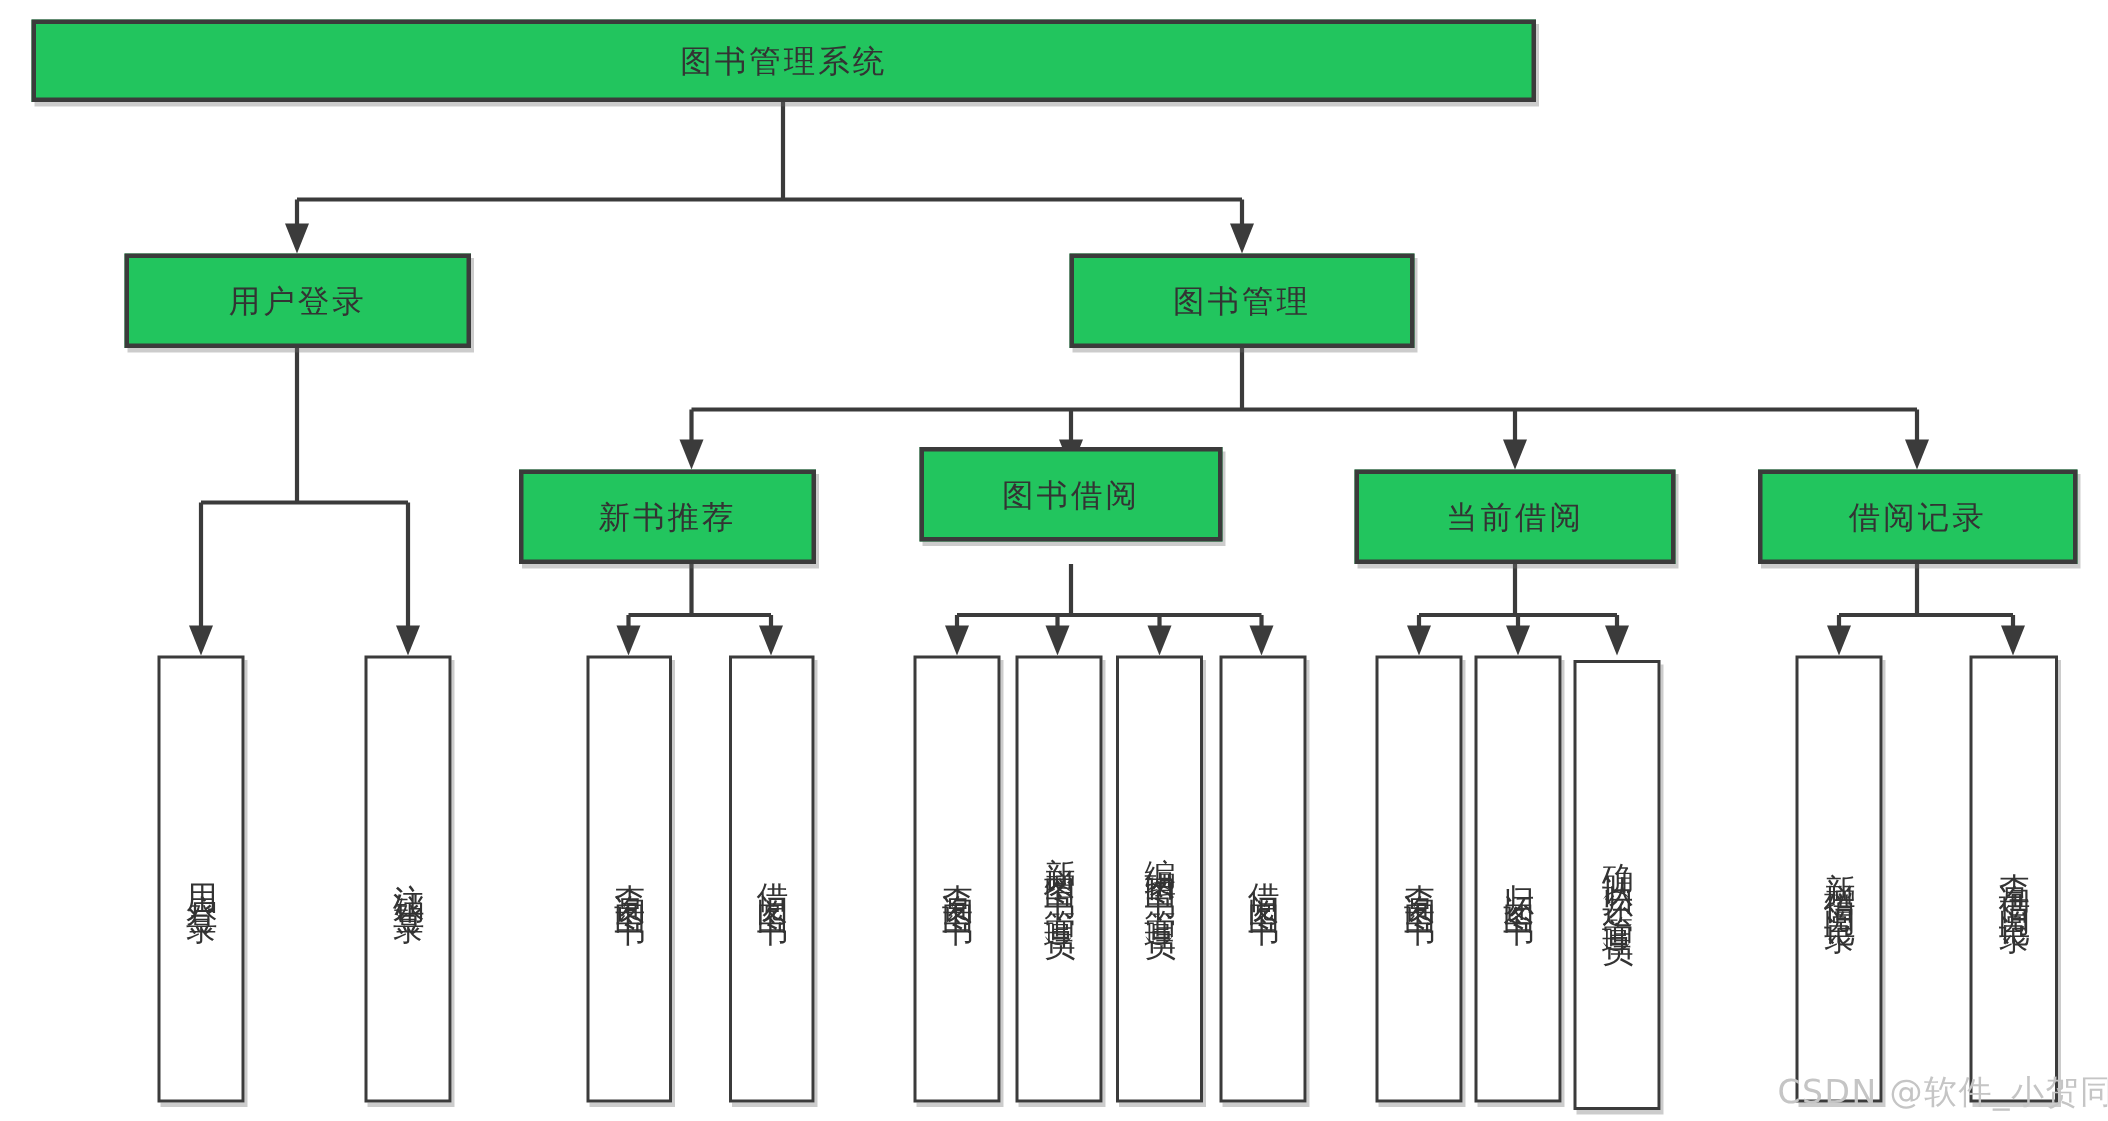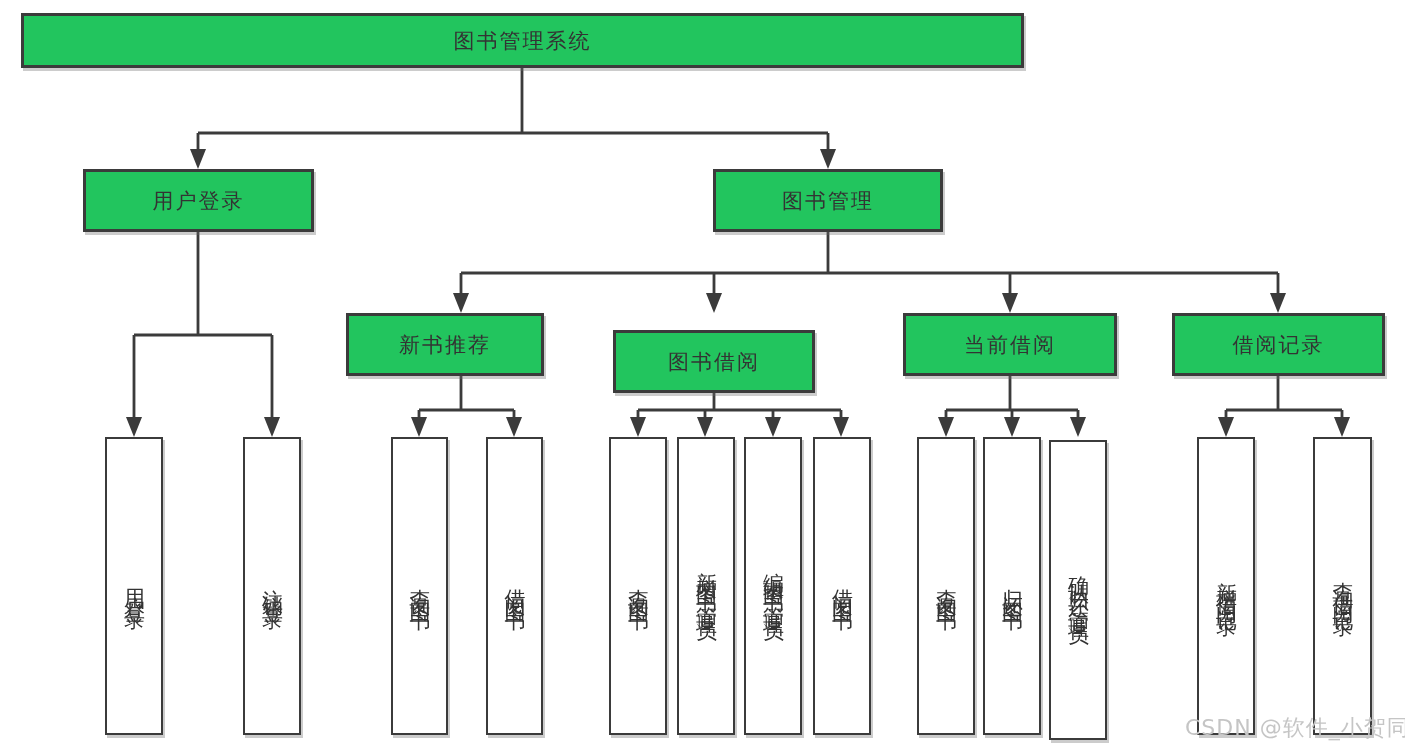--- a/index.html
+++ b/index.html
@@ -134,21 +134,21 @@
   <div class="node" style="left:83px; top:169px; width:231px; height:63px;">
     <span>用户登录</span>
   </div>
   <div class="node" style="left:713px; top:169px; width:230px; height:63px;">
     <span>图书管理</span>
   </div>
 
   <div class="node" style="left:346px; top:313px; width:198px; height:63px;">
     <span>新书推荐</span>
   </div>
-  <div class="node" style="left:613px; top:330px; width:202px; height:63px;">
+  <div class="node" style="left:613px; top:298px; width:202px; height:63px;">
     <span>图书借阅</span>
   </div>
   <div class="node" style="left:903px; top:313px; width:214px; height:63px;text-align:right;">
     <span>当前借阅</span>
   </div>
   <div class="node" style="left:1172px; top:313px; width:213px; height:63px;">
     <span>借阅记录</span>
   </div>
 
   <div class="leaf" style="left:105px; top:437px; width:58px; height:298px;">

